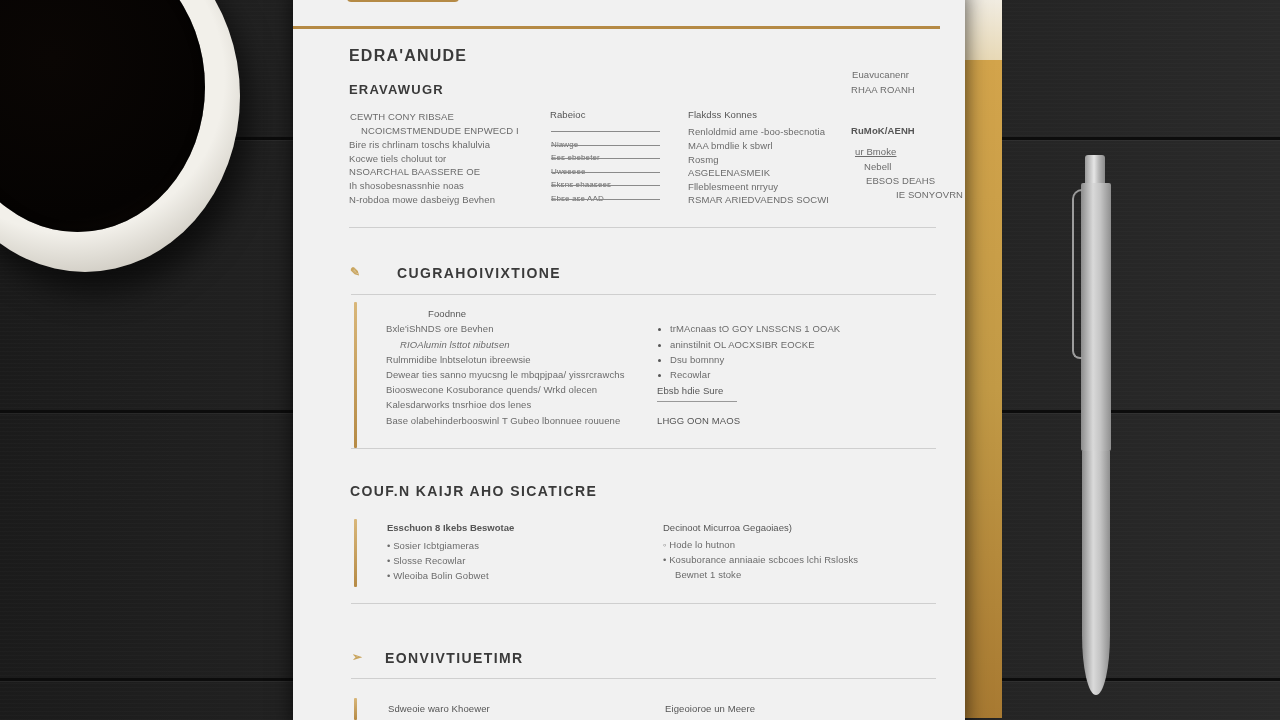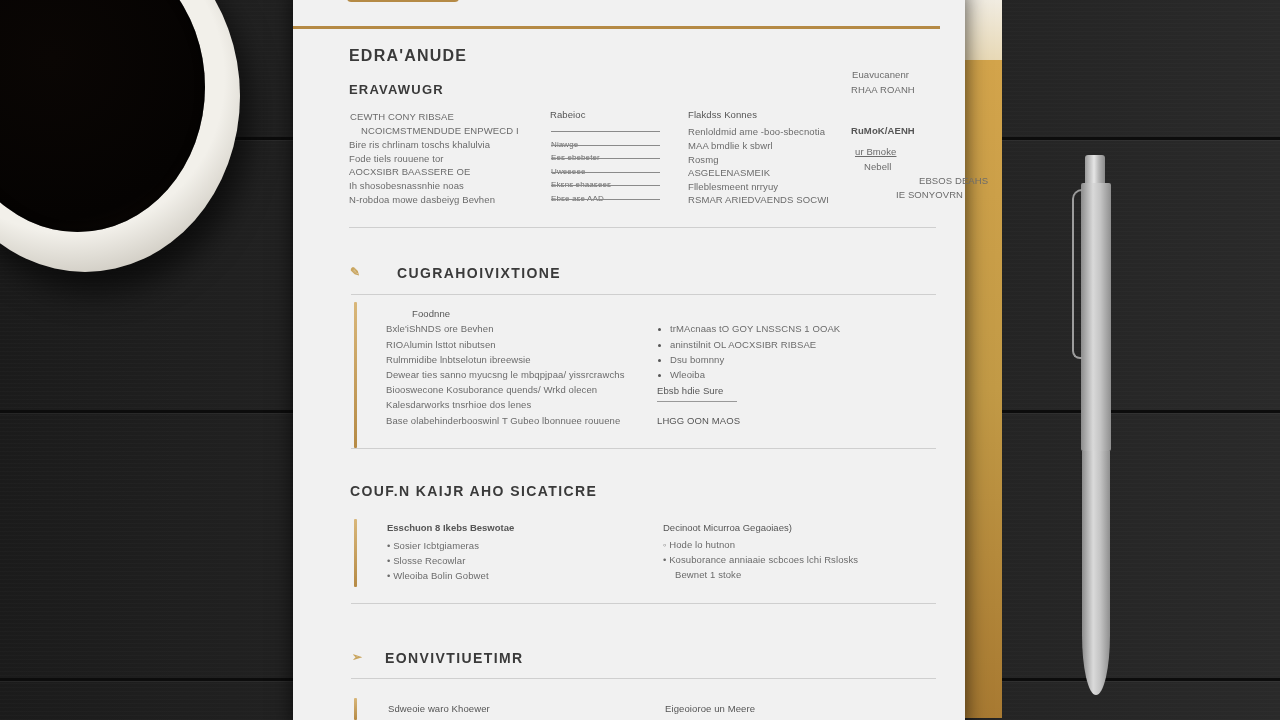--- a/index.html
+++ b/index.html
@@ -87,22 +87,22 @@
 <div class="top-tab"></div>
 <div class="top-rule"></div>
 
 <div class="h1" style="left:349px; top:47px;">EDRA'ANUDE</div>
 <div class="h1" style="left:349px; top:82px; font-size:13px;">ERAVAWUGR</div>
 
 <div>
   <div class="t" style="left:350px; top:111px;">CEWTH CONY RIBSAE</div>
   <div class="t" style="left:349px; top:125px;margin-left:12px;">NCOICMSTMENDUDE ENPWECD I</div>
   <div class="t" style="left:349px; top:139px;">Bire ris chrlinam toschs khalulvia</div>
-  <div class="t" style="left:349px; top:153px;">Fode tiels rouuene tor</div>
-  <div class="t" style="left:349px; top:166px;">AOCXSIBR BAASSERE OE</div>
+  <div class="t" style="left:349px; top:153px;">Kocwe tiels choluut tor</div>
+  <div class="t" style="left:349px; top:166px;">NSOARCHAL BAASSERE OE</div>
   <div class="t" style="left:349px; top:180px;">Ih shosobesnassnhie noas</div>
   <div class="t" style="left:349px; top:194px;">N-robdoa mowe dasbeiyg Bevhen</div>
 </div>
 
 <div>
   <div class="t" style="left:550px; top:109px; color:#555;">Rabeioc</div>
   <div class="skill-line" style="left:551px; top:131px; width:109px;"></div>
   <div class="t" style="left:551px; top:140px; font-size:8px;">Niawge</div>
   <div class="skill-line" style="left:551px; top:145px; width:109px;"></div>
   <div class="t" style="left:551px; top:153px; font-size:8px;">Ees ebebeter</div>
@@ -124,49 +124,49 @@
   <div class="t" style="left:688px; top:181px;">Flleblesmeent nrryuy</div>
   <div class="t" style="left:688px; top:194px;">RSMAR ARIEDVAENDS SOCWI</div>
 </div>
 
 <div>
   <div class="t" style="left:852px; top:69px;">Euavucanenr</div>
   <div class="t" style="left:851px; top:84px;">RHAA ROANH</div>
   <div class="t" style="left:851px; top:125px; color:#555; font-weight:bold;">RuMoK/AENH</div>
   <div class="t" style="left:855px; top:146px;text-decoration:underline;">ur Bmoke</div>
   <div class="t" style="left:864px; top:161px;">Nebell</div>
-  <div class="t" style="left:895px; top:175px;padding-left:24px;">EBSOS DEAHS</div>
+  <div class="t" style="left:842px; top:175px;padding-left:24px;">EBSOS DEAHS</div>
   <div class="t" style="left:852px; top:189px;padding-left:44px;">IE SONYOVRN</div>
 </div>
 
 <div class="rule" style="left:349px; top:227px; width:587px;"></div>
 
 <div class="sec-icon" style="left:350px; top:265px;">✎</div>
 <div class="h2" style="left:385px; top:265px;margin-left:12px;">CUGRAHOIVIXTIONE</div>
 <div class="rule" style="left:351px; top:294px; width:585px;"></div>
 <div class="vbar" style="left:354px; top:302px; height:146px;"></div>
 
-<div class="t" style="left:388px; top:308px; color:#555;padding-left:24px;">Foodnne</div>
+<div class="t" style="left:404px; top:308px; color:#555;padding-left:24px;">Foodnne</div>
 <div class="t" style="left:386px; top:323px;">Bxle'iShNDS ore Bevhen</div>
-<div class="t" style="left:386px; top:339px;">RIOAlumin lsttot nibutsen</div>
+<div class="t" style="left:400px; top:339px;font-style:italic;">RIOAlumin lsttot nibutsen</div>
 <div class="t" style="left:386px; top:354px;">Rulmmidibe lnbtselotun ibreewsie</div>
 <div class="t" style="left:386px; top:369px;">Dewear ties sanno myucsng le mbqpjpaa/ yissrcrawchs</div>
 <div class="t" style="left:386px; top:384px;">Biooswecone Kosuborance quends/ Wrkd olecen</div>
 <div class="t" style="left:386px; top:399px;">Kalesdarworks tnsrhioe dos lenes</div>
 <div class="t" style="left:386px; top:415px;">Base olabehinderbooswinl T Gubeo lbonnuee rouuene</div>
 
 <div>
   <div class="bullet" style="left:658px; top:328px;"></div>
   <div class="t" style="left:670px; top:323px;">trMAcnaas tO GOY LNSSCNS 1 OOAK</div>
   <div class="bullet" style="left:658px; top:344px;"></div>
-  <div class="t" style="left:670px; top:339px;">aninstilnit OL AOCXSIBR RIBSAE</div>
+  <div class="t" style="left:670px; top:339px;">aninstilnit OL AOCXSIBR EOCKE</div>
   <div class="bullet" style="left:658px; top:359px;"></div>
   <div class="t" style="left:670px; top:354px;">Dsu bomnny</div>
   <div class="bullet" style="left:658px; top:374px;"></div>
-  <div class="t" style="left:670px; top:369px;">Wleoiba</div>
+  <div class="t" style="left:670px; top:369px;">Recowlar</div>
 </div>
 <div class="t" style="left:657px; top:385px; color:#555;">Ebsb hdie Sure</div>
 <div class="skill-line" style="left:657px; top:401px; width:80px; background:#999;"></div>
 <div class="t" style="left:657px; top:415px; color:#555;">LHGG OON MAOS</div>
 
 <div class="rule" style="left:351px; top:448px; width:585px;"></div>
 
 <div class="h2" style="left:350px; top:483px;">COUF.N KAIJR AHO SICATICRE</div>
 <div class="vbar" style="left:354px; top:519px; height:68px;"></div>
 <div class="sub" style="left:387px; top:522px;">Esschuon 8 Ikebs Beswotae</div>

